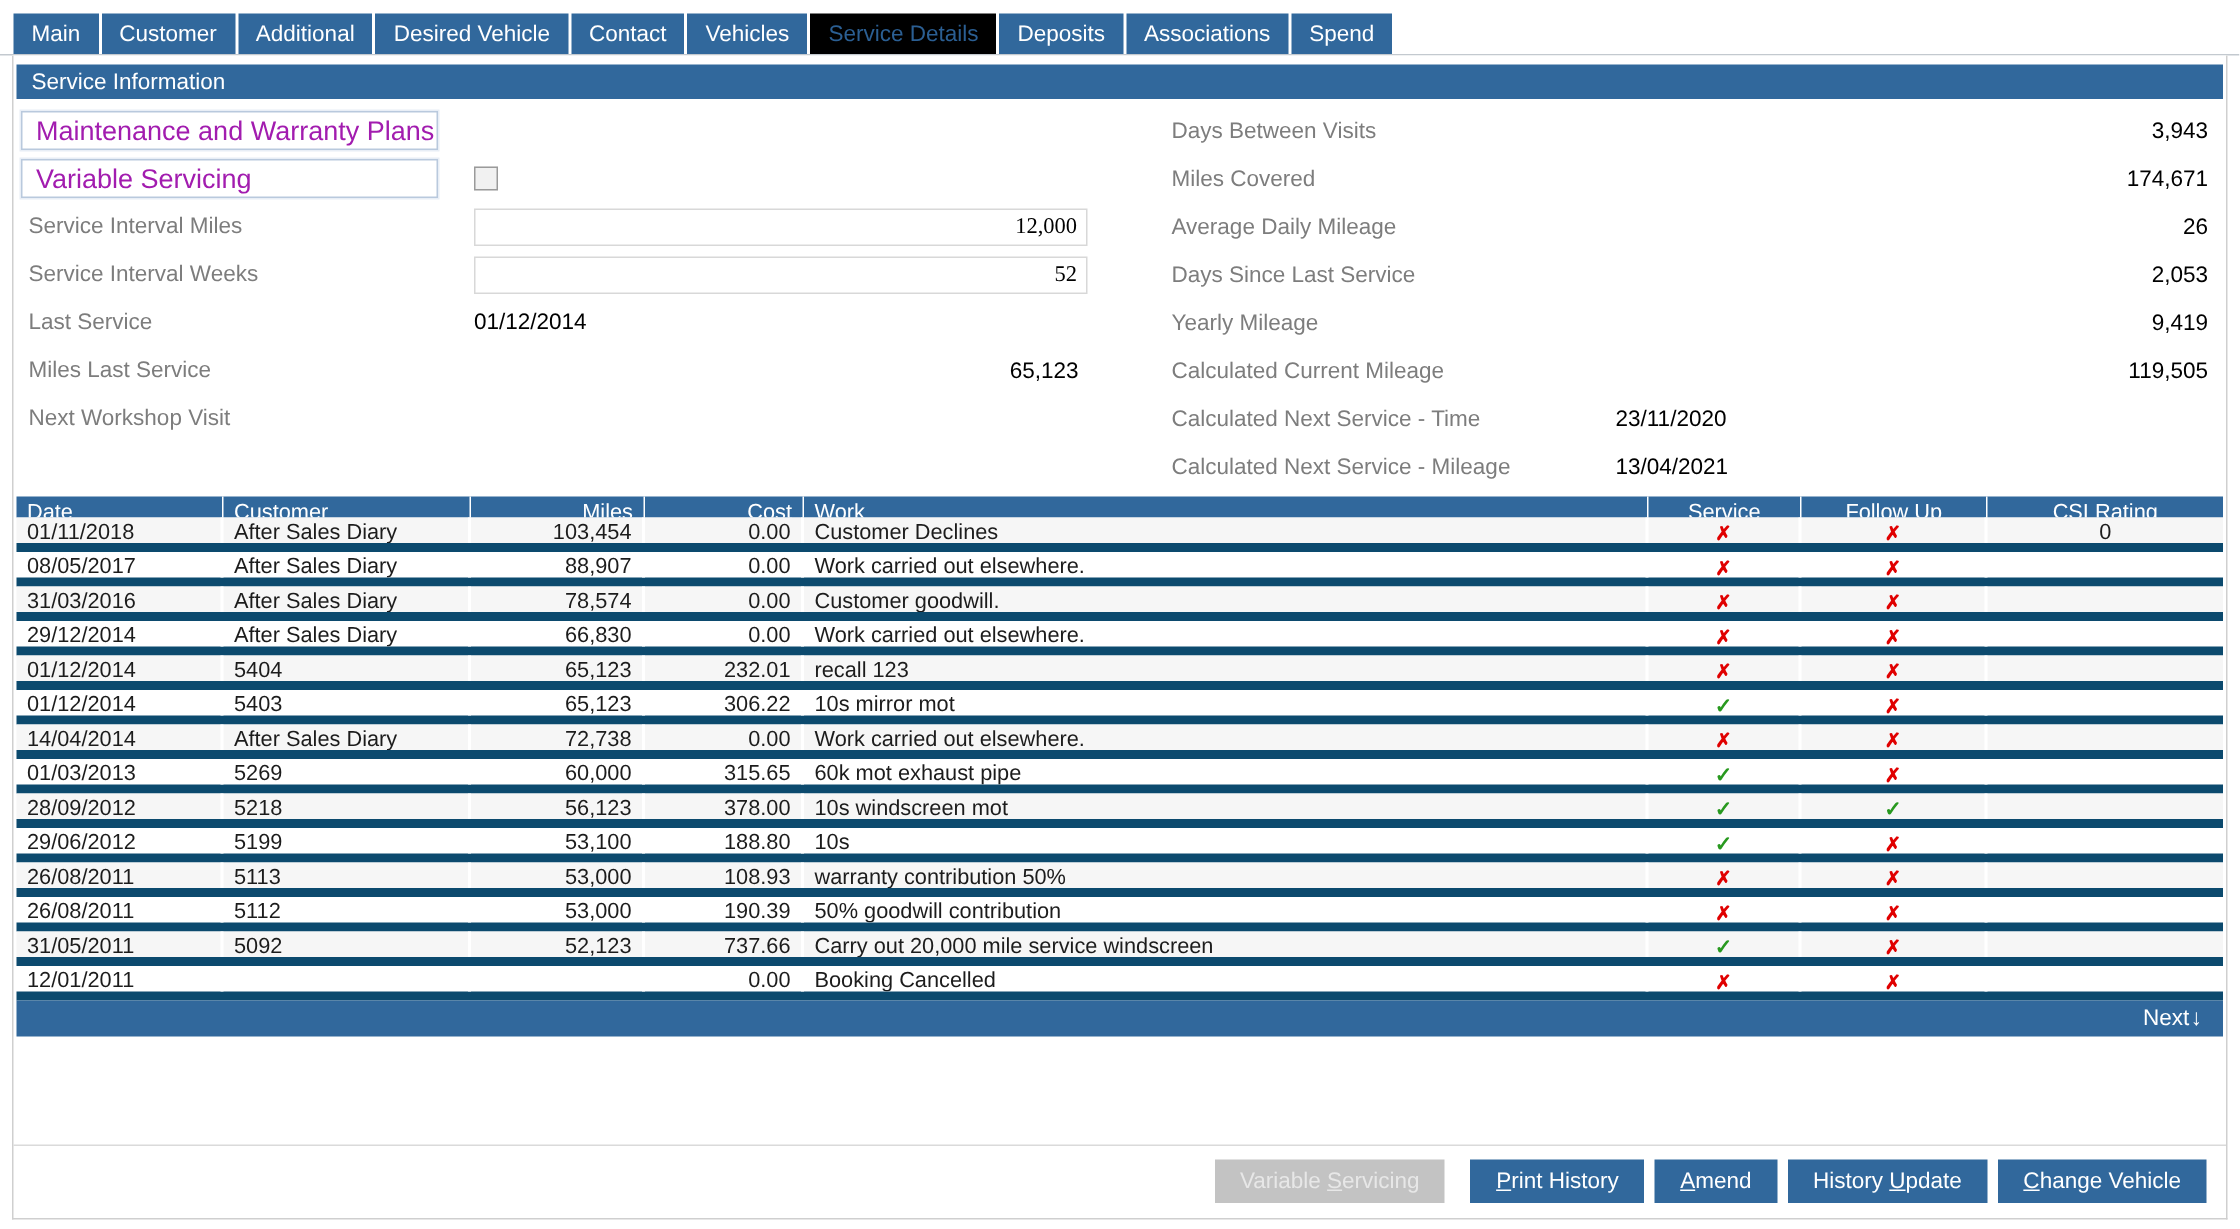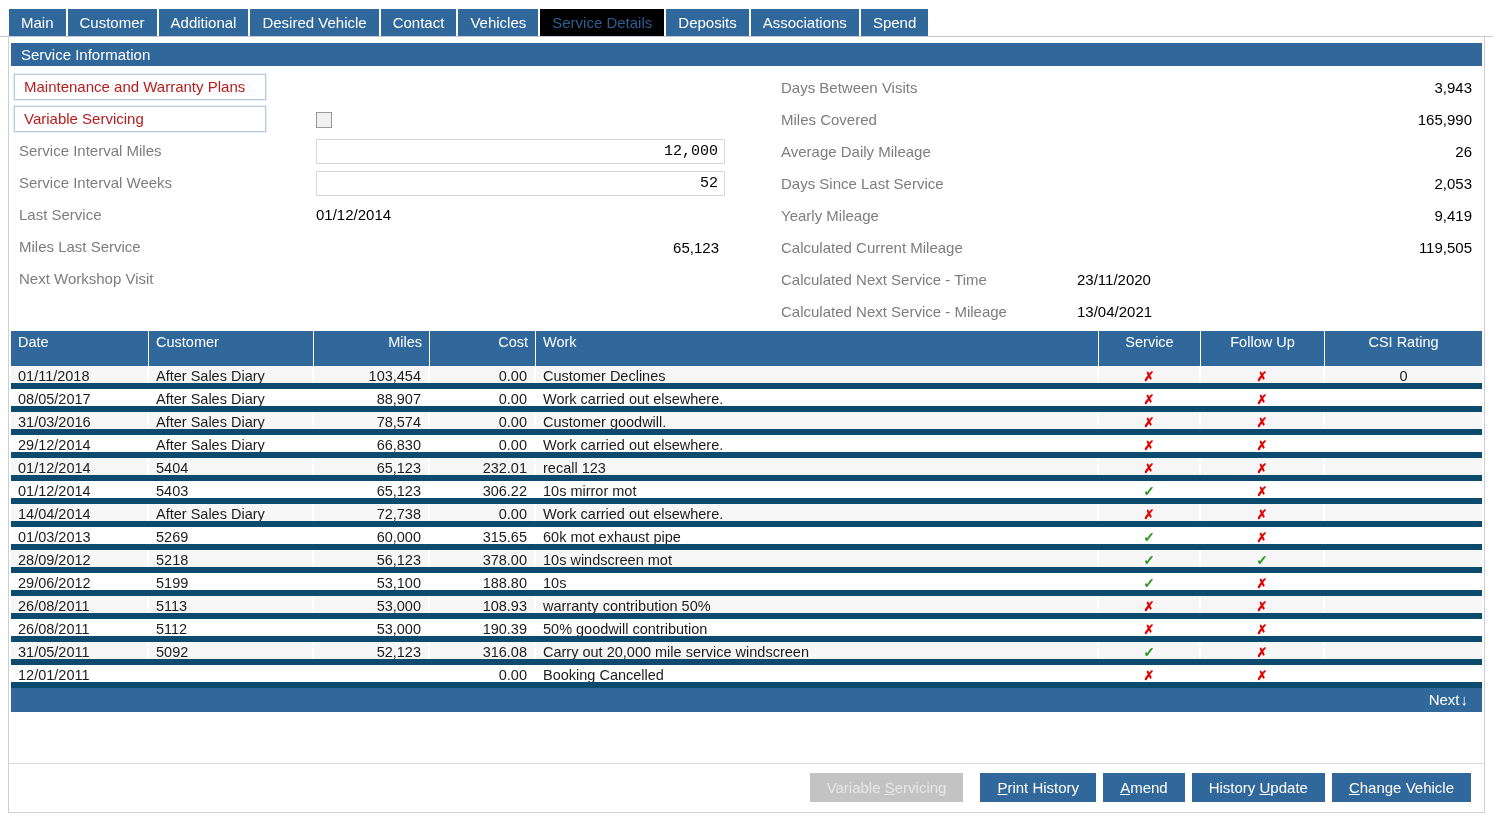--- a/index.html
+++ b/index.html
@@ -43,51 +43,51 @@
   .form-area { display:flex; padding-top:5px; }
   .form-left { width:732px; padding-left:5px; }
   .form-right { flex:1; padding-left:40px; padding-right:12px; }
   .frow {
     height:32px; display:flex; align-items:center;
   }
   .frow .lbl-col { width:282px; flex:0 0 282px; }
   .frow .ctl-col { width:409px; flex:0 0 409px; margin-left:20px; }
   .glabel { color:#7d7d7d; font-size:15px; padding-left:5px; }
   .boxed-label {
-    width:252px; height:26px; line-height:24px;
+    width:278px; height:26px; line-height:24px;
     border:1px solid #b9c9dd; outline:1px solid #e8eef6;
-    color:#b91c1c; font-size:15px; padding-left:9px;
+    color:#a21caf; font-size:18px; padding-left:9px;
     background:#fff; cursor:pointer;
   }
   .cb {
     width:16px; height:16px; appearance:none;
     border:1px solid #9a9a9a; background:#f1f1f1;
     display:inline-block; vertical-align:middle; cursor:pointer;
   }
   .txtinput {
     width:409px; height:25px;
     border:1px solid #d8d8d8; background:#fff;
-    font-family:Liberation Mono, monospace;
+    font-family:Liberation Serif, serif;
     font-size:15px; color:#000; text-align:right; padding:0 6px;
   }
   .static-val { font-size:15px; color:#000; }
   .static-val.right { width:409px; text-align:right; padding-right:6px; }
   .rrow { height:32px; display:flex; align-items:center; }
   .rrow .rlbl { width:296px; flex:0 0 296px; color:#7d7d7d; font-size:15px; }
   .rrow .rval { flex:1; font-size:15px; color:#000; }
   .rrow .rval.right { text-align:right; }
   .rrow .rval.left { text-align:left; }
   
   .svc-table { margin:4px 2px 0 2px; font-size:14.5px; }
   .t-header, .t-row {
     display:grid;
     grid-template-columns:138px 165px 116px 106px 1fr 102px 124px 157px;
   }
   .t-header {
-    background:#31689c; color:#fff; height:35px; line-height:22px;
+    background:#31689c; color:#fff; height:14px; line-height:22px;
   }
   .t-header > div { padding:0 7px; border-right:1px solid #fff; white-space:nowrap; overflow:hidden; }
   .t-header > div:last-child { border-right:none; }
   .t-header .ar { text-align:right; }
   .t-header .ac { text-align:center; }
   .t-row { height:23px; line-height:21px; border-bottom:6px solid #0c4a6e; background:#fff; cursor:pointer; }
   .t-row:nth-child(odd) { background:#f6f6f6; }
   .t-row > div { padding:0 7px; border-right:2px solid #fff; white-space:nowrap; overflow:hidden; color:#1c1c1c; }
   .t-row > div:last-child { border-right:none; }
   .t-row .ar { text-align:right; }
@@ -192,21 +192,21 @@
 
     </div>
 
     <div class="form-right" id="form-right">
         <div class="rrow">
           <div class="rlbl">Days Between Visits</div>
           <div class="rval right">3,943</div>
         </div>
         <div class="rrow">
           <div class="rlbl">Miles Covered</div>
-          <div class="rval right">165,990</div>
+          <div class="rval right">174,671</div>
         </div>
         <div class="rrow">
           <div class="rlbl">Average Daily Mileage</div>
           <div class="rval right">26</div>
         </div>
         <div class="rrow">
           <div class="rlbl">Days Since Last Service</div>
           <div class="rval right">2,053</div>
         </div>
         <div class="rrow">
@@ -357,21 +357,21 @@
           <div class="ar">190.39</div>
           <div>50% goodwill contribution</div>
           <div class="ac"><span class="mark-cross">✗</span></div>
           <div class="ac"><span class="mark-cross">✗</span></div>
           <div class="ac"></div>
         </div>
         <div class="t-row">
           <div>31/05/2011</div>
           <div>5092</div>
           <div class="ar">52,123</div>
-          <div class="ar">316.08</div>
+          <div class="ar">737.66</div>
           <div>Carry out 20,000 mile service windscreen</div>
           <div class="ac"><span class="mark-check">✓</span></div>
           <div class="ac"><span class="mark-cross">✗</span></div>
           <div class="ac"></div>
         </div>
         <div class="t-row">
           <div>12/01/2011</div>
           <div></div>
           <div class="ar"></div>
           <div class="ar">0.00</div>

